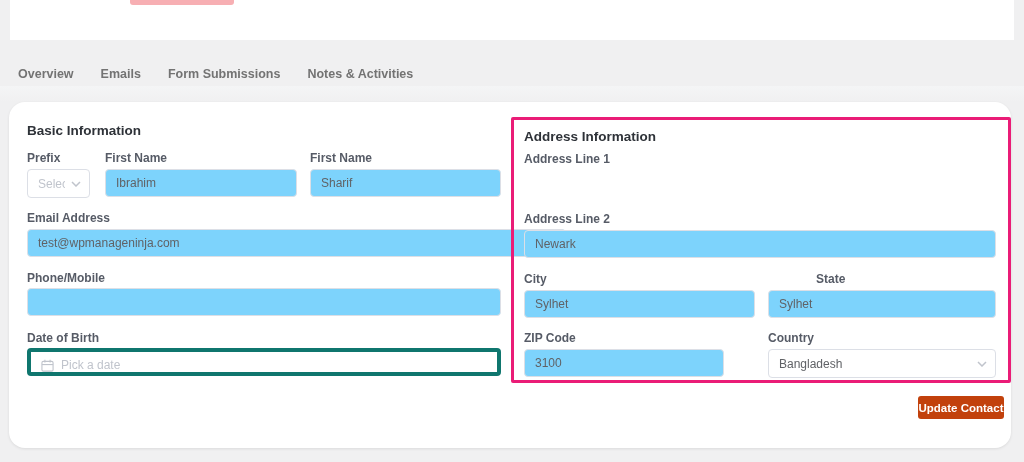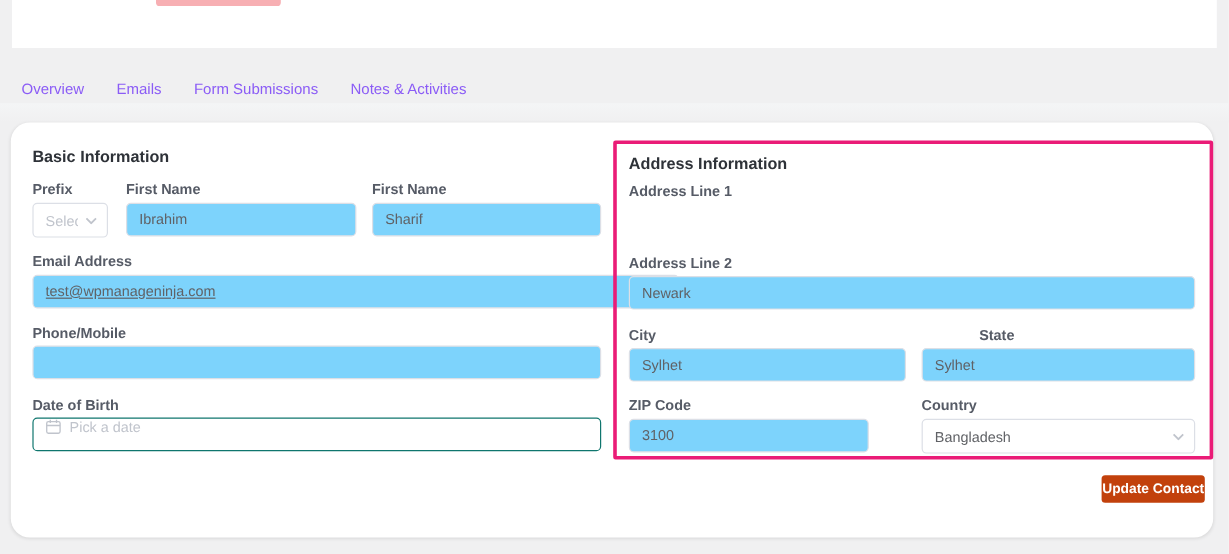--- a/index.html
+++ b/index.html
@@ -7,21 +7,21 @@
   body { font-family:"Liberation Sans", sans-serif; background:#f0f0f1; position:relative; overflow:hidden; }
 
   .page { position:relative; width:1024px; height:462px; }
 
   
   .header-bar { position:absolute; left:10px; top:0; width:1004px; height:40px; background:#ffffff; }
   .accent-bar { position:absolute; left:130px; top:0; width:104px; height:5px; background:#f7afb3; border-radius:0 0 3px 3px; }
 
   
   .tab-nav { position:absolute; left:18px; top:66px; display:flex; gap:27px; }
-  .tab-item { font-size:12.5px; font-weight:400; color:#8b5cf6; line-height:16px; cursor:pointer; white-space:nowrap; }
+  .tab-item { font-size:12.5px; font-weight:700; color:#737373; line-height:16px; cursor:pointer; white-space:nowrap; }
 
   .tab-fade { position:absolute; left:0; top:86px; width:1024px; height:16px;
     background:linear-gradient(#f4f5f6, #f0f0f1); }
 
   
   .card { position:absolute; left:9px; top:102px; width:1002px; height:346px; background:#ffffff;
     border-radius:16px; box-shadow:0 1px 3px rgba(0,0,0,0.09); }
 
   .section-heading { position:absolute; font-size:13.5px; font-weight:700; color:#2e3238; }
   .field-label { position:absolute; font-size:12px; font-weight:600; color:#565b66; white-space:nowrap; }
@@ -30,22 +30,22 @@
     font-family:"Liberation Sans", sans-serif; font-size:12px; color:#606266; padding:0 10px;
     background:#7dd3fc; outline:none; }
   .text-input::placeholder { color:#c0c4cc; }
 
   .select-box { position:absolute; height:29px; border:1px solid #dcdfe6; border-radius:4px;
     background:#fff; display:flex; align-items:center; padding:0 8px 0 10px; cursor:pointer; }
   .select-box .sel-text { font-size:12px; color:#606266; flex:1; white-space:nowrap; overflow:hidden; }
   .select-box .sel-placeholder { color:#c0c4cc; }
   .chevron { flex:0 0 auto; margin-left:6px; display:flex; align-items:center; }
 
-  .date-box { position:absolute; height:28px; border:1px solid #0f766e; border-radius:4px;
-    background:#fff; display:flex; align-items:flex-start; padding:0 10px; }
+  .date-box { position:absolute; height:28px; border:4px solid #0f766e; border-radius:4px;
+    background:#fff; display:flex; align-items:flex-end; padding:0 10px; }
   .date-box input { border:none; outline:none; flex:1; font-family:"Liberation Sans", sans-serif;
     font-size:12px; color:#606266; margin-left:7px; background:transparent; }
   .date-box input::placeholder { color:#c0c4cc; }
 
   
   .highlight-box { position:absolute; left:502px; top:15px; width:500px; height:266px;
     border:3px solid #ea1c77; border-radius:2px; pointer-events:none; }
 
   .update-btn { position:absolute; left:909px; top:294px; width:86px; height:23px;
     background:#c2410c; border:none; border-radius:3px; color:#ffffff; font-family:"Liberation Sans", sans-serif;
@@ -82,21 +82,21 @@
         <svg width="10" height="6" viewBox="0 0 10 6">
             <path d="M1 1l4 4 4-4" stroke="#c0c4cc" stroke-width="1.5" fill="none"></path>
           </svg>
       </span>
     </div>
 
     <input class="text-input" style="left: 96px; top: 67px; width: 192px;" value="Ibrahim">
     <input class="text-input" style="left: 301px; top: 67px; width: 191px;" value="Sharif">
 
     <div class="field-label" style="left:18px; top:109px;">Email Address</div>
-    <input class="text-input" style="left: 18px; top: 127px; width: 539px; text-decoration: underline;" value="test@wpmanageninja.com">
+    <input class="text-input" style="left: 18px; top: 127px; width: 539px;" value="test@wpmanageninja.com">
 
     <div class="field-label" style="left:18px; top:169px;">Phone/Mobile</div>
     <input class="text-input" style="left: 18px; top: 186px; width: 474px;" value="">
 
     <div class="field-label" style="left:18px; top:229px;">Date of Birth</div>
     <div class="date-box" style="left:18px; top:246px; width:474px;">
       <span style="display:flex;align-items:center;">
         <svg width="13" height="13" viewBox="0 0 14 14">
           <rect x="1" y="2.5" width="12" height="10.5" rx="1.5" fill="none" stroke="#c0c4cc" stroke-width="1.2"></rect>
           <line x1="1" y1="6" x2="13" y2="6" stroke="#c0c4cc" stroke-width="1.2"></line>

